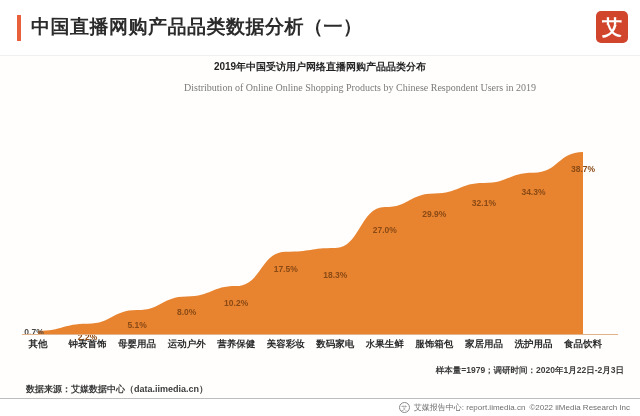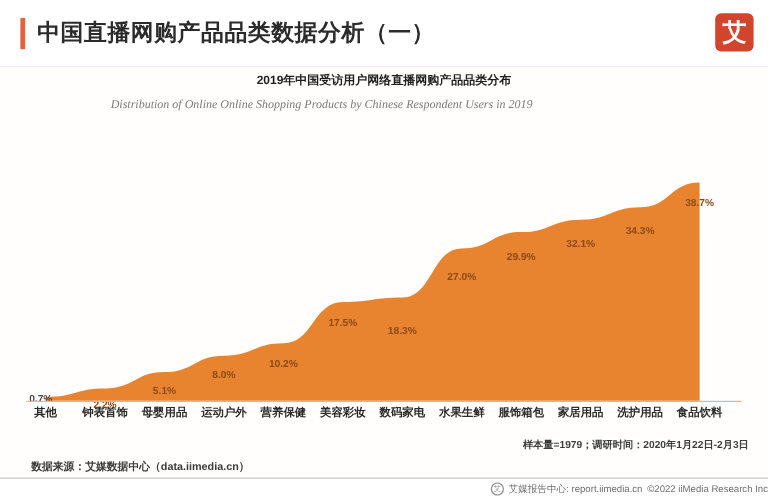--- a/index.html
+++ b/index.html
@@ -87,25 +87,24 @@
     width: 640px;
     text-align: center;
     font-size: 10px;
     font-weight: bold;
     color: #1F1F1F;
   }
   #chart-subtitle {
     position: absolute;
     left: 0; top: 82px;
     width: 536px;
-    text-align: center;
+    text-align: right;
     font-size: 10px;
     color: #7A7A7A;
     font-family: "Liberation Serif", "DejaVu Serif", serif;
-    font-style: italic;
   }
 
   
   #plot {
     position: absolute;
     left: 0; top: 105px;
     width: 640px; height: 230px;
   }
   #plot svg { display: block; }
 
@@ -169,20 +168,21 @@
     background: #BDBDBD;
   }
   #bottom-bar {
     position: absolute;
     left: 0; top: 399px;
     width: 640px; height: 17px;
     background: #FFFFFF;
     display: flex;
     align-items: center;
     justify-content: flex-end;
+    padding-right: 10px;
     box-sizing: border-box;
     gap: 4px;
   }
   #bottom-badge {
     width: 9px; height: 9px;
     border-radius: 50%;
     border: 1px solid #8A8A8A;
     color: #8A8A8A;
     font-size: 6px;
     display: flex; align-items: center; justify-content: center;

